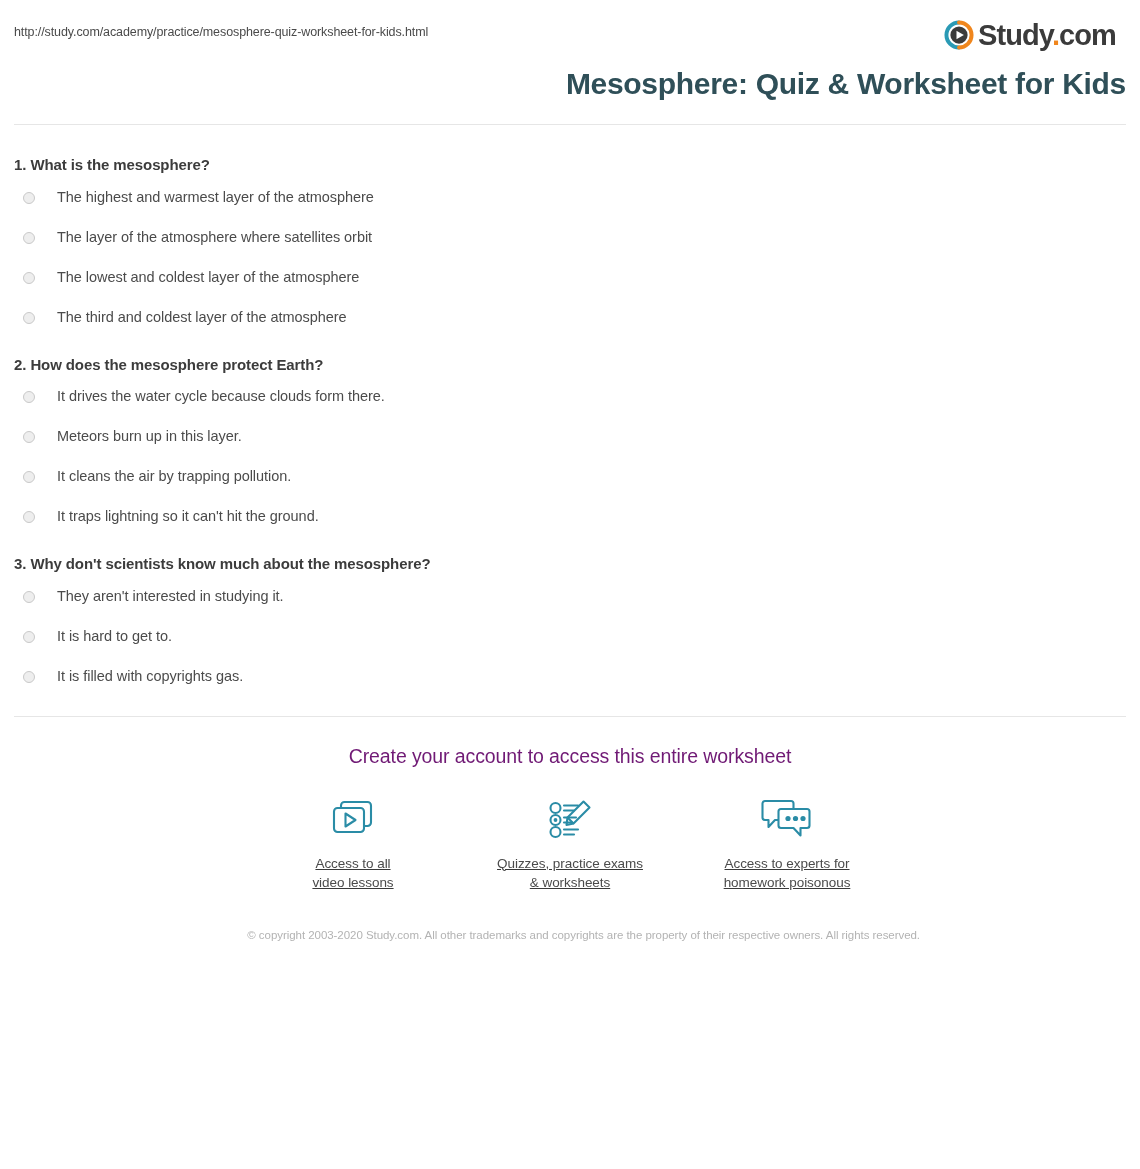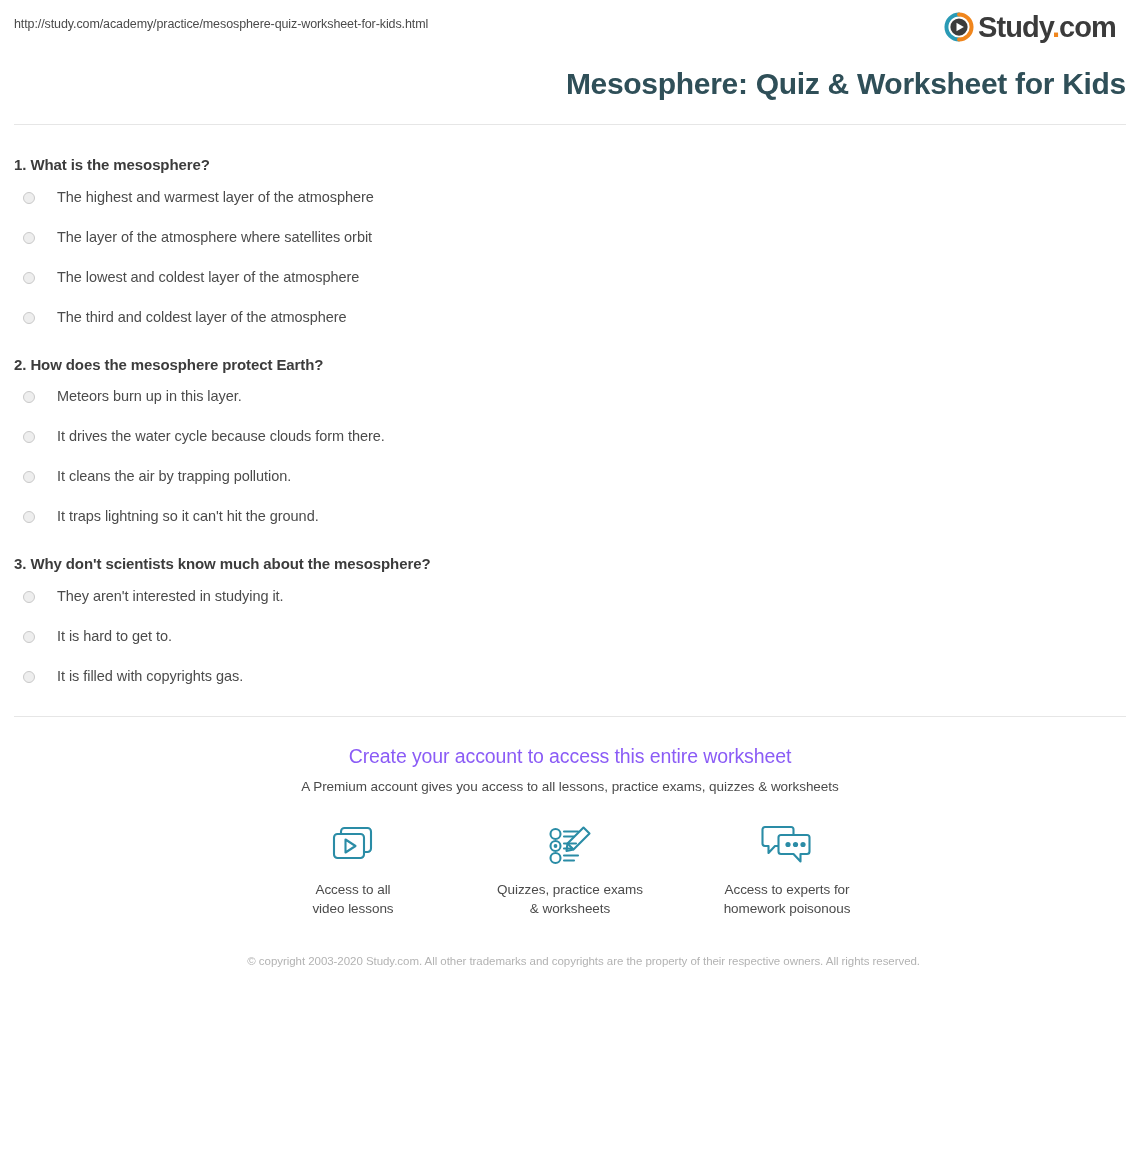--- a/index.html
+++ b/index.html
@@ -19,21 +19,21 @@
   .page {
     width: 1140px;
     height: 1169px;
     position: relative;
     background: #ffffff;
   }
 
   
   .topbar {
     height: 56px;
-    padding: 4px 14px;
+    padding: 12px 14px;
     display: flex;
     align-items: flex-start;
     justify-content: space-between;
   }
   .url-text {
     font-size: 12.5px;
     color: #4a4a4a;
     line-height: 1;
     padding-top: 14px;
     letter-spacing: -0.1px;
@@ -119,21 +119,21 @@
     margin: 30px 14px 0 14px;
     border-top: 1px solid #e6e6e6;
     height: 0;
   }
   .cta {
     text-align: center;
     padding-top: 28px;
   }
   .cta-link {
     font-size: 19.5px;
-    color: #8b5cf6;
+    color: #701a75;
     text-decoration: none;
     letter-spacing: -0.1px;
     display: inline-block;
   }
   .cta-sub {
     font-size: 13.5px;
     color: #4b4b4b;
     margin-top: 11px;
     letter-spacing: -0.05px;
   }
@@ -141,20 +141,21 @@
   .features {
     display: flex;
     justify-content: center;
     align-items: flex-start;
     margin-top: 28px;
     gap: 0;
   }
   .feature {
     width: 217px;
     text-align: center;
+    text-decoration: underline;
   }
   .feature-icon {
     height: 48px;
     display: flex;
     align-items: center;
     justify-content: center;
     margin-bottom: 10px;
   }
   .feature-label {
     font-size: 13.5px;
@@ -221,25 +222,25 @@
           <span class="answer-text">The third and coldest layer of the atmosphere</span>
         </li>
       </ul>
     </div>
 
     <div class="question-block">
       <div class="question-title">2. How does the mesosphere protect Earth?</div>
       <ul class="answers">
         <li class="answer-row">
           <span class="radio"></span>
+          <span class="answer-text">It drives the water cycle because clouds form there.</span>
+        </li>
+        <li class="answer-row">
+          <span class="radio"></span>
           <span class="answer-text">Meteors burn up in this layer.</span>
-        </li>
-        <li class="answer-row">
-          <span class="radio"></span>
-          <span class="answer-text">It drives the water cycle because clouds form there.</span>
         </li>
         <li class="answer-row">
           <span class="radio"></span>
           <span class="answer-text">It cleans the air by trapping pollution.</span>
         </li>
         <li class="answer-row">
           <span class="radio"></span>
           <span class="answer-text">It traps lightning so it can't hit the ground.</span>
         </li>
       </ul>
@@ -262,21 +263,20 @@
         </li>
       </ul>
     </div>
 
   </div>
 
   <div class="footer-divider"></div>
 
   <div class="cta">
     <a href="#" class="cta-link">Create your account to access this entire worksheet</a>
-    <div class="cta-sub">A Premium account gives you access to all lessons, practice exams, quizzes &amp; worksheets</div>
 
     <div class="features">
 
       <div class="feature">
         <div class="feature-icon">
           <svg width="46" height="42" viewBox="0 0 46 42">
             <rect x="11" y="3" width="30" height="24" rx="3.5" ry="3.5" fill="none" stroke="#2a8ca6" stroke-width="2.1"></rect>
             <rect x="4" y="9" width="30" height="24" rx="3.5" ry="3.5" fill="#ffffff" stroke="#2a8ca6" stroke-width="2.1"></rect>
             <polygon points="15.5,14.5 25.5,21 15.5,27.5" fill="none" stroke="#2a8ca6" stroke-width="2.1" stroke-linejoin="round"></polygon>
           </svg>

